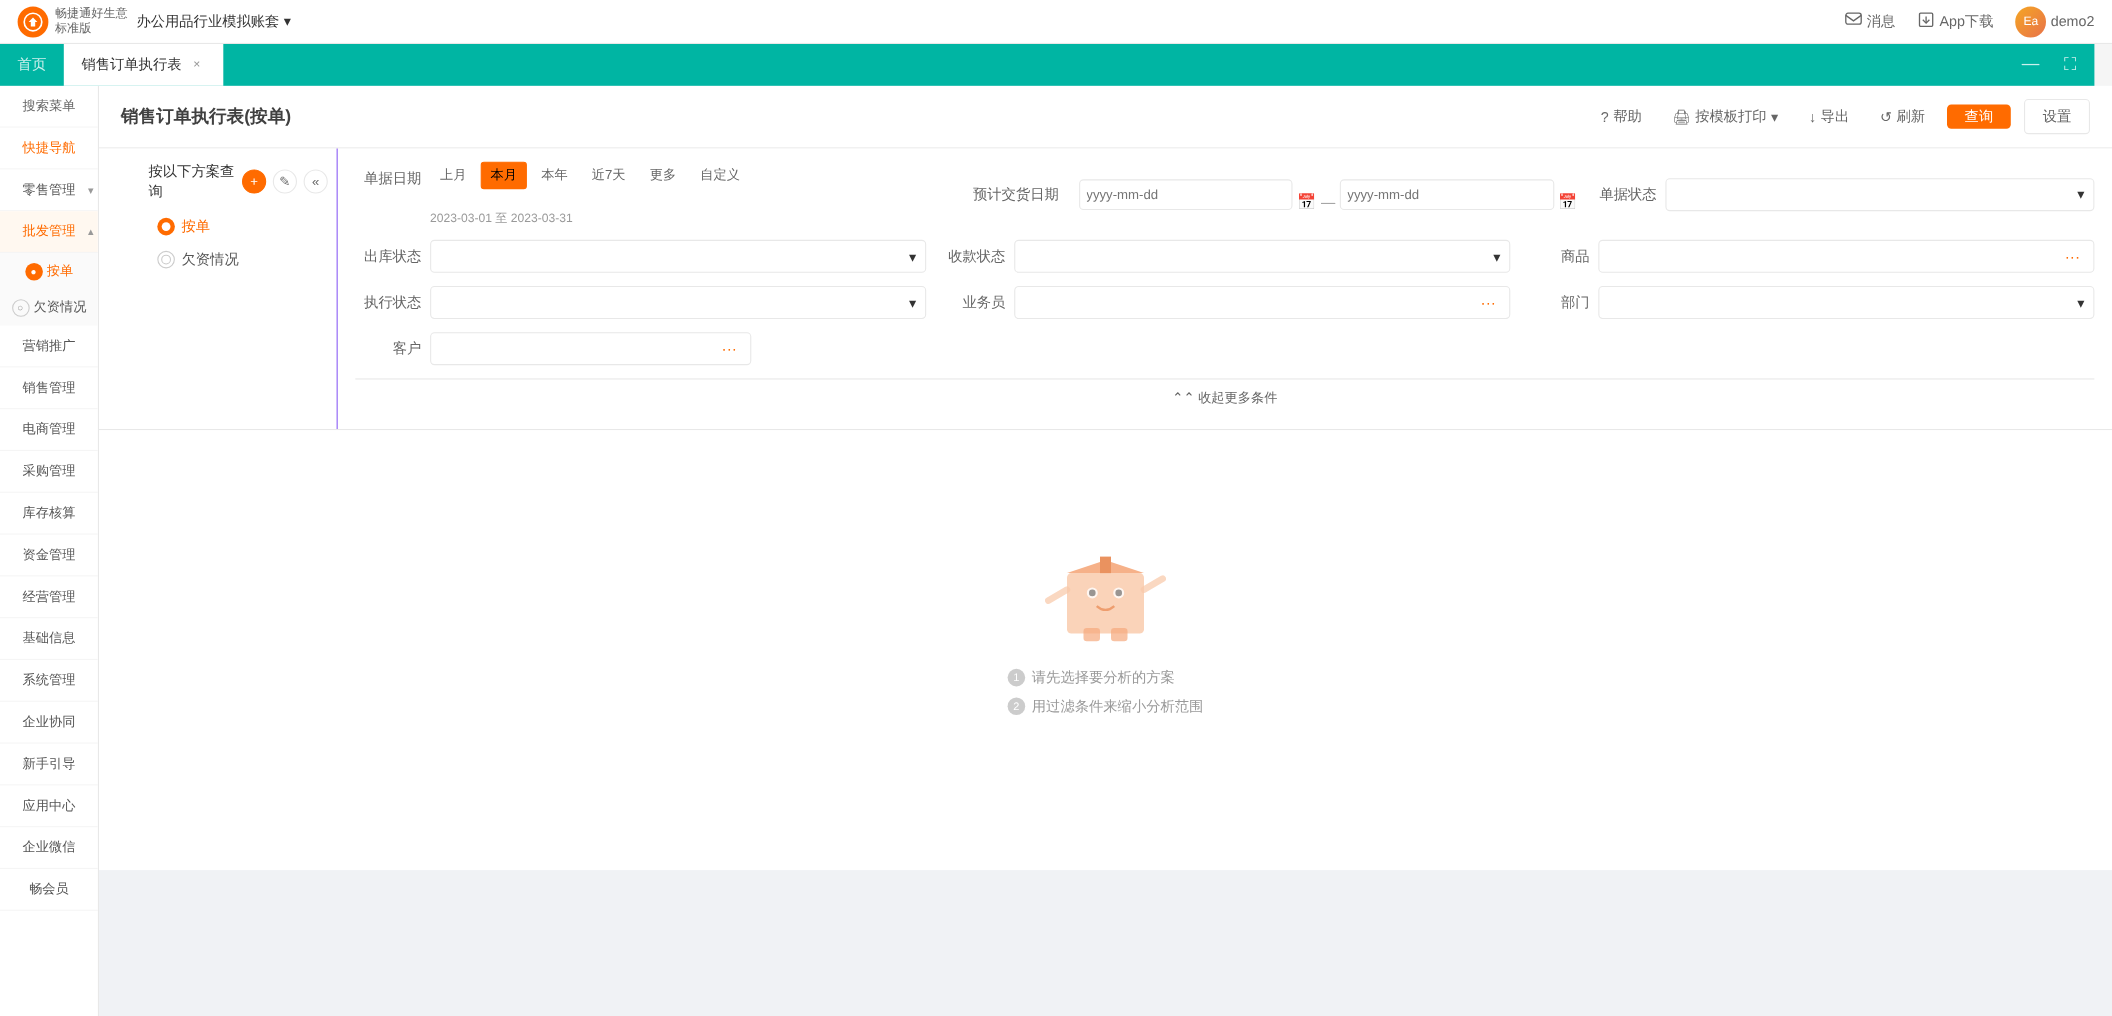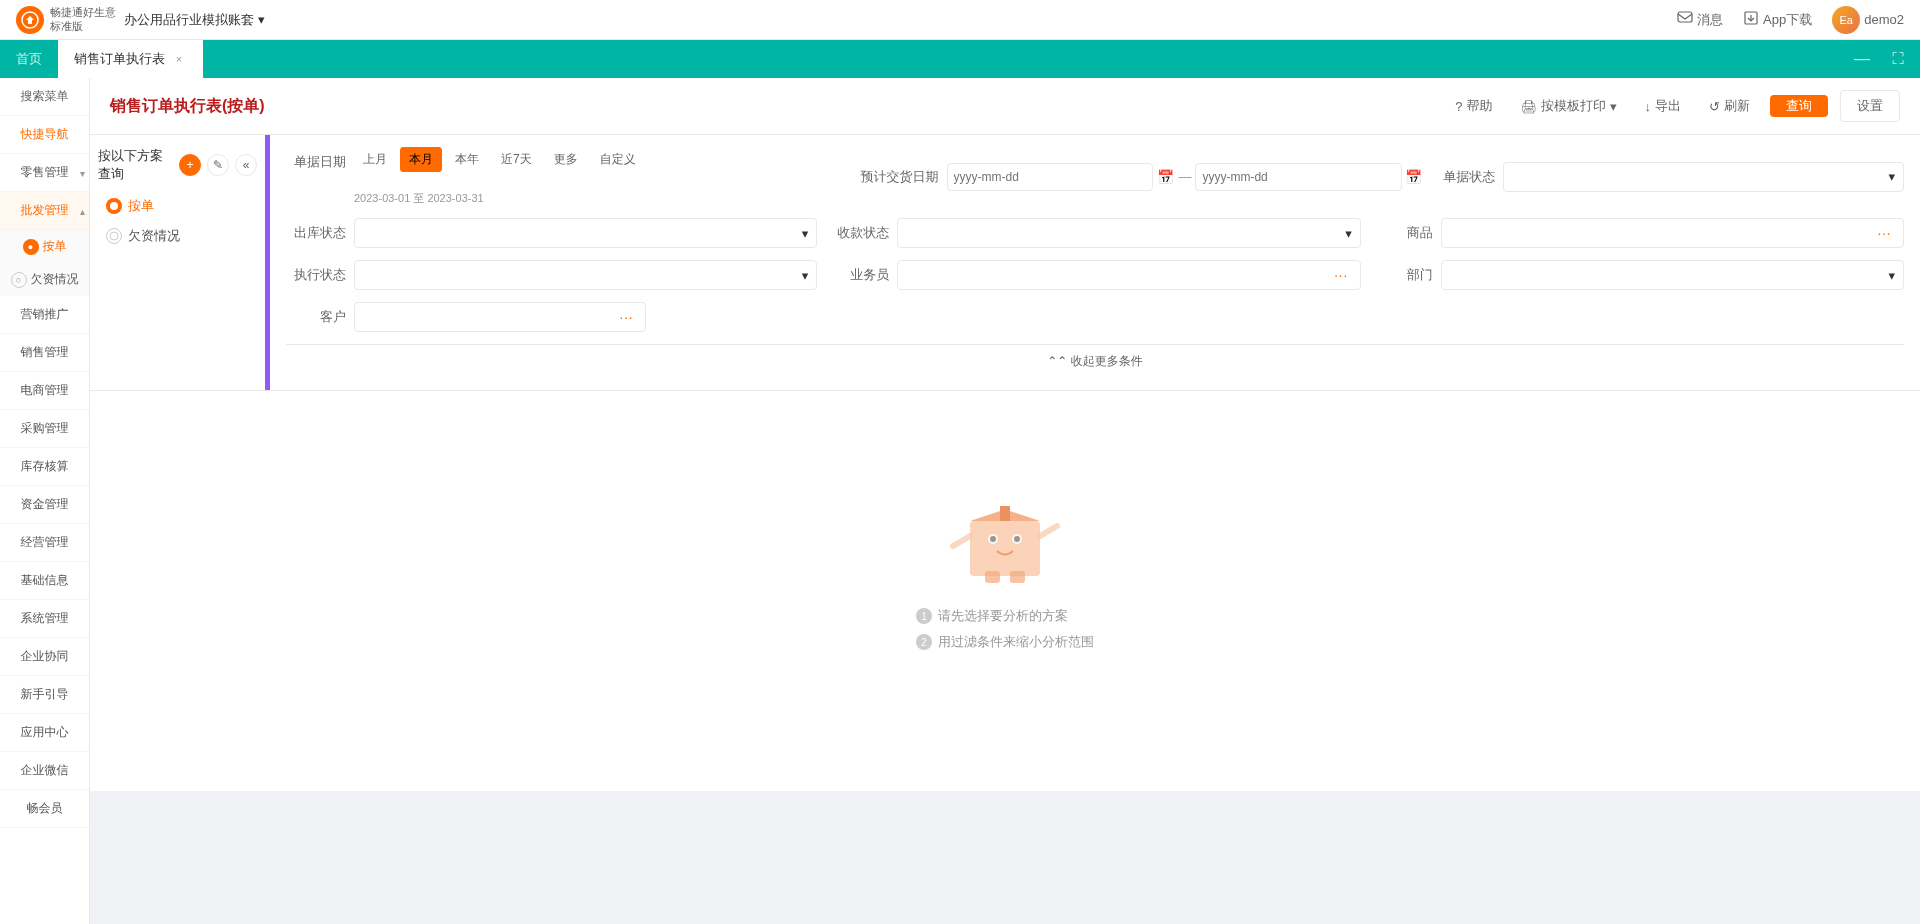--- a/index.html
+++ b/index.html
@@ -79,21 +79,21 @@
     
     .tab-bar {
       height: 38px;
       background: #00b5a3;
       display: flex;
       align-items: center;
       padding: 0 0;
       position: fixed;
       top: 40px;
       left: 0;
-      right: 0;
+      right: 16px;
       z-index: 99;
     }
     .tab-item {
       height: 38px;
       padding: 0 16px;
       display: flex;
       align-items: center;
       gap: 6px;
       cursor: pointer;
       color: rgba(255,255,255,0.8);
@@ -192,21 +192,21 @@
       background: #fff;
       padding: 12px 20px;
       display: flex;
       align-items: center;
       justify-content: space-between;
       border-bottom: 1px solid #e8e8e8;
     }
     .page-title {
       font-size: 16px;
       font-weight: bold;
-      color: #b91c1c;
+      color: #404040;
     }
     .page-actions {
       display: flex;
       align-items: center;
       gap: 12px;
     }
     .page-action-btn {
       display: flex;
       align-items: center;
       gap: 4px;
@@ -237,22 +237,23 @@
 
     
     .filter-panel {
       display: flex;
       background: #fff;
       border-bottom: 1px solid #e8e8e8;
     }
     .filter-left {
       width: 180px;
       min-width: 180px;
-      border-right: 5px solid #8b5cf6;
+      border-right: 1px solid #8b5cf6;
       padding: 12px 8px;
+      margin-left: 37px;
     }
     .filter-left-header {
       display: flex;
       align-items: center;
       gap: 6px;
       margin-bottom: 8px;
       font-size: 12px;
       color: #666;
     }
     .filter-left-title {
@@ -634,21 +635,21 @@
               <span class="date-filter-btn">近7天</span>
               <span class="date-filter-btn">更多</span>
               <span class="date-filter-btn">自定义</span>
             </div>
             <div style="font-size:11px;color:#999;">2023-03-01 至 2023-03-31</div>
           </div>
         </div>
 
         <div class="filter-field" style="flex:1.2;">
           <span class="filter-label">预计交货日期</span>
-          <div style="display:flex;align-items:center;gap:4px;flex:1;">
+          <div style="display:flex;align-items:flex-end;gap:4px;flex:1;margin-left:10px;">
             <input class="date-input" style="flex: 1 1 0%; width: auto;" placeholder="yyyy-mm-dd">
             <span class="date-icon">📅</span>
             <span class="date-sep">—</span>
             <input class="date-input" style="flex: 1 1 0%; width: auto;" placeholder="yyyy-mm-dd">
             <span class="date-icon">📅</span>
           </div>
         </div>
 
         <div class="filter-field" style="flex:1;">
           <span class="filter-label">单据状态</span>

